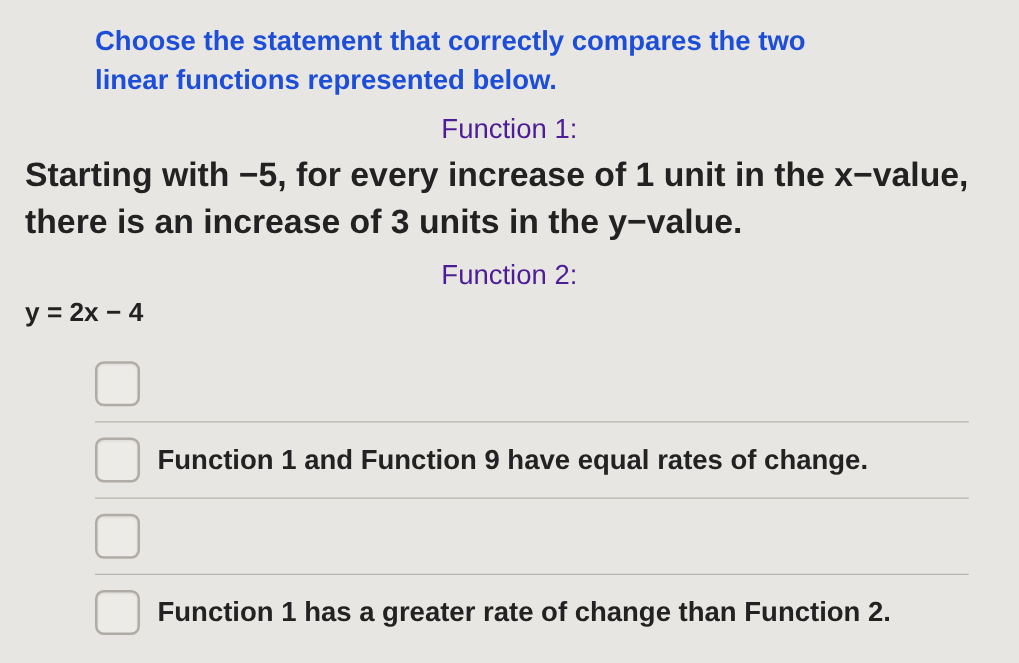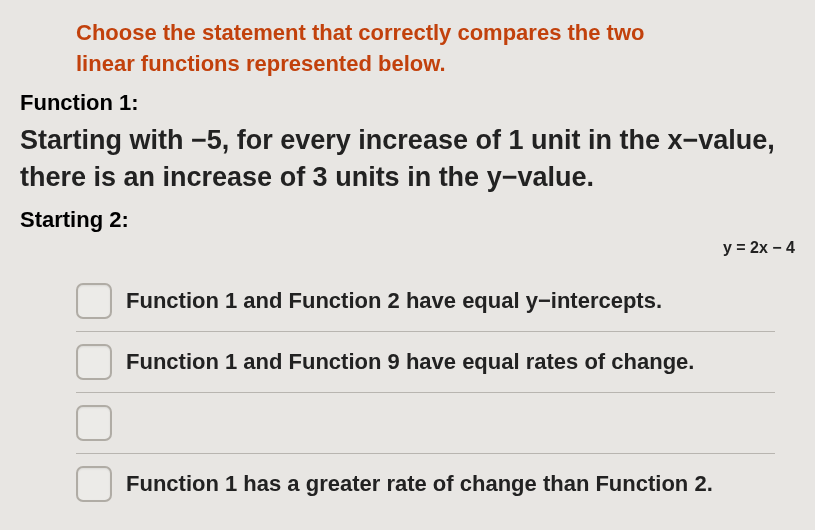--- a/index.html
+++ b/index.html
@@ -17,40 +17,40 @@
       position: relative;
       overflow: hidden;
     }
     .question-prompt {
       font-size: 22px;
       font-weight: bold;
       line-height: 1.4;
       margin-left: 56px;
       margin-right: 90px;
       margin-bottom: 10px;
-      color: #c2410c;
+      color: #1d4ed8;
     }
     .function-label {
       font-size: 22px;
-      font-weight: bold;
-      text-align: left;
+      font-weight: normal;
+      text-align: center;
       margin: 8px 0 6px 0;
-      color: #000000;
+      color: #4c1d95;
     }
     .function-desc {
       font-size: 27px;
       font-weight: bold;
       line-height: 1.4;
       margin: 0 18px 10px 0;
       color: #222;
     }
     .equation {
-      font-size: 16px;
+      font-size: 21px;
       font-weight: bold;
-      text-align: right;
+      text-align: left;
       margin: 4px 0 14px 0;
       color: #222;
     }
     .options {
       margin-left: 56px;
       margin-right: 20px;
     }
     .option-row {
       display: flex;
       align-items: center;
@@ -78,28 +78,27 @@
   </style>
 </head>
 <body>
 
 <div class="question-prompt">Choose the statement that correctly compares the two linear functions represented below.</div>
 
 <div class="function-label">Function 1:</div>
 
 <div class="function-desc">Starting with −5, for every increase of 1 unit in the x−value, there is an increase of 3 units in the y−value.</div>
 
-<div class="function-label">Starting 2:</div>
+<div class="function-label">Function 2:</div>
 
 <div class="equation">y = 2x − 4</div>
 
 <div class="options">
   <div class="option-row">
     <div class="checkbox"></div>
-    <div class="option-text">Function 1 and Function 2 have equal y−intercepts.</div>
   </div>
   <div class="option-row">
     <div class="checkbox"></div>
     <div class="option-text">Function 1 and Function 9 have equal rates of change.</div>
   </div>
   <div class="option-row">
     <div class="checkbox"></div>
   </div>
   <div class="option-row">
     <div class="checkbox"></div>

